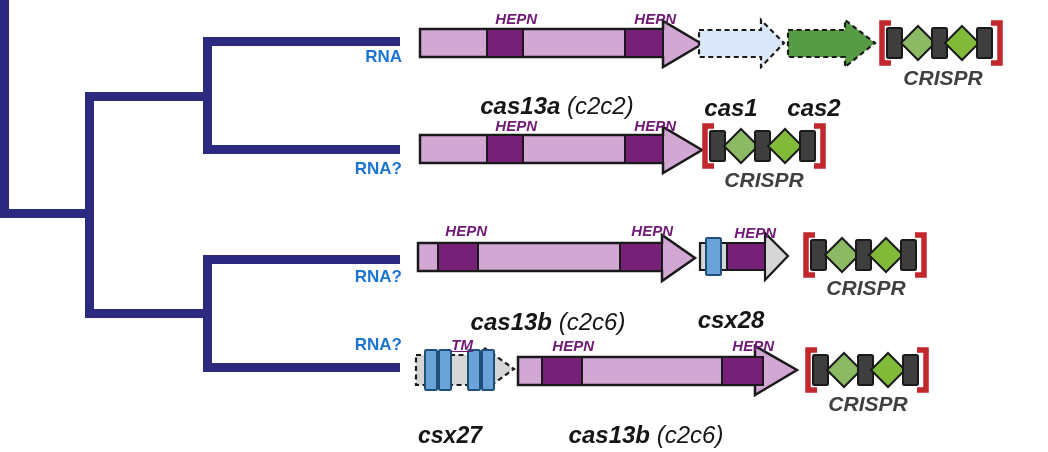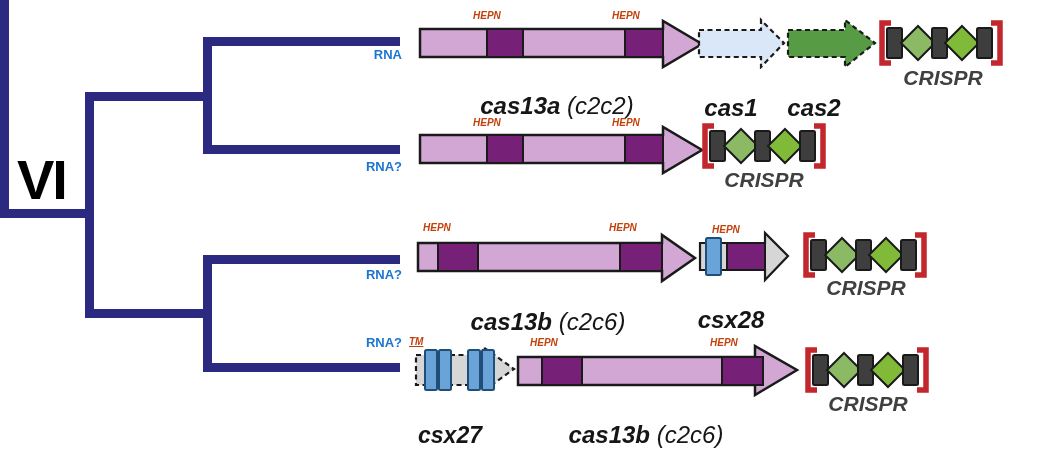--- a/index.html
+++ b/index.html
@@ -2,22 +2,22 @@
 <html style="--tree: #2b2a80; --target_label: #1b75d1; --gene_body: #d2a7d4; --hepn_domain: #762078; --cas1_fill: #d9e7f8; --cas2_fill: #579b44; --csx_gray: #d6d6d6; --tm_blue: #6aa3d8; --outline: #1a1a1a; --crispr_bracket: #c1272d; --crispr_repeat: #3e3e3e; --crispr_spacer1: #8bb964; --crispr_spacer2: #80ba38;"><head>
 <meta charset="utf-8">
 <style>
   html,body{margin:0;padding:0;background:#ffffff;}
   .fig{
     position:relative;width:1048px;height:452px;background:#ffffff;overflow:hidden;
     font-family:"Liberation Sans", sans-serif;
   }
   .tree{position:absolute;background:var(--tree,#2b2a80);}
   .clade{position:absolute;font-weight:bold;font-size:56px;line-height:1;color:#000;letter-spacing:-2px;}
-  .target{position:absolute;width:72px;text-align:right;font-weight:bold;font-size:13px;line-height:1;color:var(--target_label,#1b75d1);}
-  .hepn{position:absolute;width:64px;text-align:left;font-weight:bold;font-style:italic;font-size:10px;line-height:1;color:#c2410c;}
+  .target{position:absolute;width:72px;text-align:right;font-weight:bold;font-size:17px;line-height:1;color:var(--target_label,#1b75d1);}
+  .hepn{position:absolute;width:64px;text-align:right;font-weight:bold;font-style:italic;font-size:15px;line-height:1;color:#701a75;}
   .gene-label{position:absolute;text-align:center;font-style:italic;font-size:24px;line-height:1;color:#161616;white-space:nowrap;margin-top:32px;}
   .gene-label .b{font-weight:bold;}
   .gene-label.sm{font-size:24px;font-weight:bold;}
   .crispr-label{position:absolute;text-align:center;font-weight:bold;font-style:italic;font-size:21px;line-height:1;color:#404040;}
   svg{position:absolute;display:block;}
 </style>
 </head>
 <body>
 
 <div class="fig">
@@ -27,21 +27,20 @@
   <div class="tree" style="left:85px;top:92px;width:9px;height:226px;"></div>
   <div class="tree" style="left:85px;top:92px;width:127px;height:9px;"></div>
   <div class="tree" style="left:203px;top:37px;width:9px;height:117px;"></div>
   <div class="tree" style="left:203px;top:37px;width:197px;height:9px;"></div>
   <div class="tree" style="left:203px;top:145px;width:197px;height:9px;"></div>
   <div class="tree" style="left:85px;top:309px;width:127px;height:9px;"></div>
   <div class="tree" style="left:203px;top:255px;width:9px;height:117px;"></div>
   <div class="tree" style="left:203px;top:255px;width:197px;height:9px;"></div>
   <div class="tree" style="left:203px;top:363px;width:197px;height:9px;"></div>
 
-  <div class="clade" style="left:17px;top:152px;">VI</div>
 
   <div class="target" style="left:330px;top:48px;">RNA</div>
   <div class="target" style="left:330px;top:160px;">RNA?</div>
   <div class="target" style="left:330px;top:268px;">RNA?</div>
   <div class="target" style="left:330px;top:336px;">RNA?</div>
 
   <svg style="left:417px;top:15px;" width="288" height="58" viewBox="0 0 288 58">
     <polygon points="3,14 246,14 246,6 285,29 246,52 246,42 3,42" style="fill:var(--gene_body);stroke:var(--outline);stroke-width:2.5;stroke-linejoin:miter;"></polygon>
     <rect x="70" y="14" width="36" height="28" style="fill:var(--hepn_domain);stroke:var(--outline);stroke-width:2;"></rect>
     <rect x="208" y="14" width="38" height="28" style="fill:var(--hepn_domain);stroke:var(--outline);stroke-width:2;"></rect>

